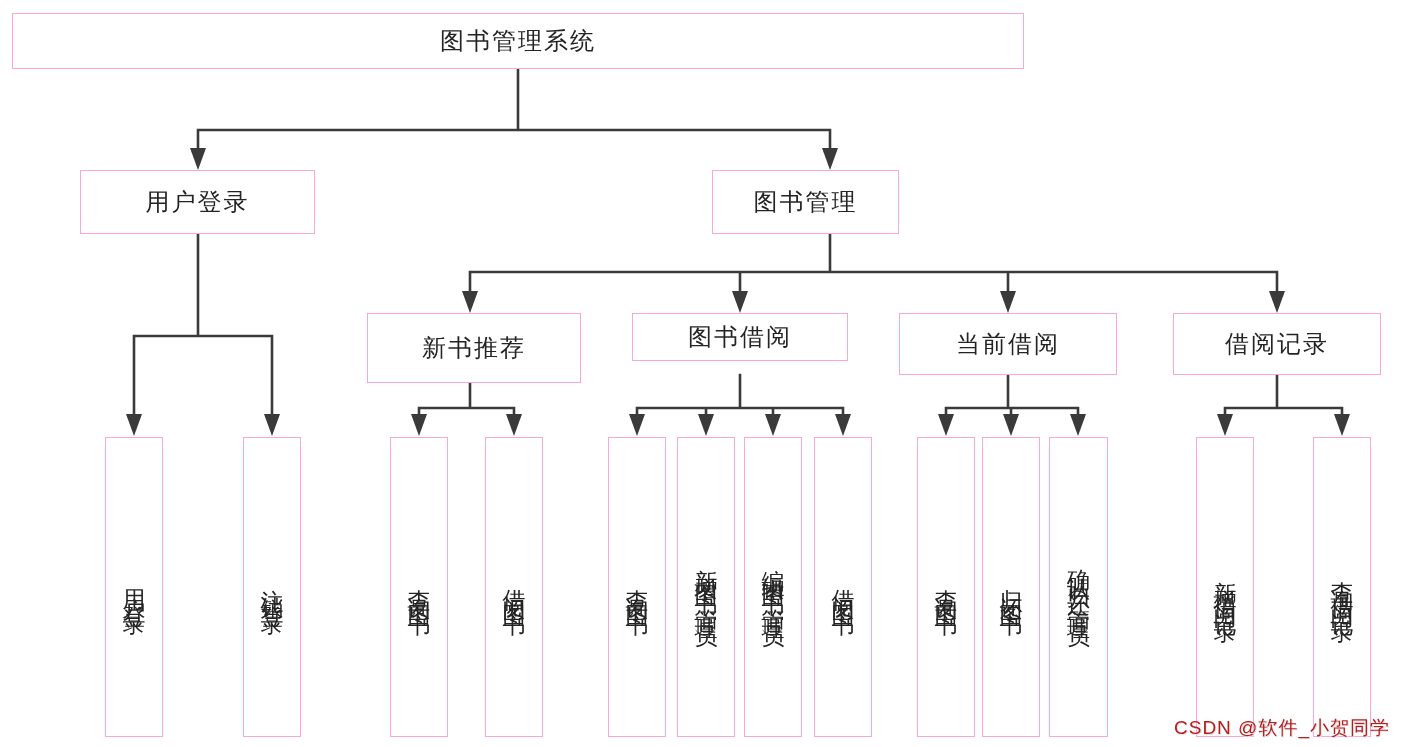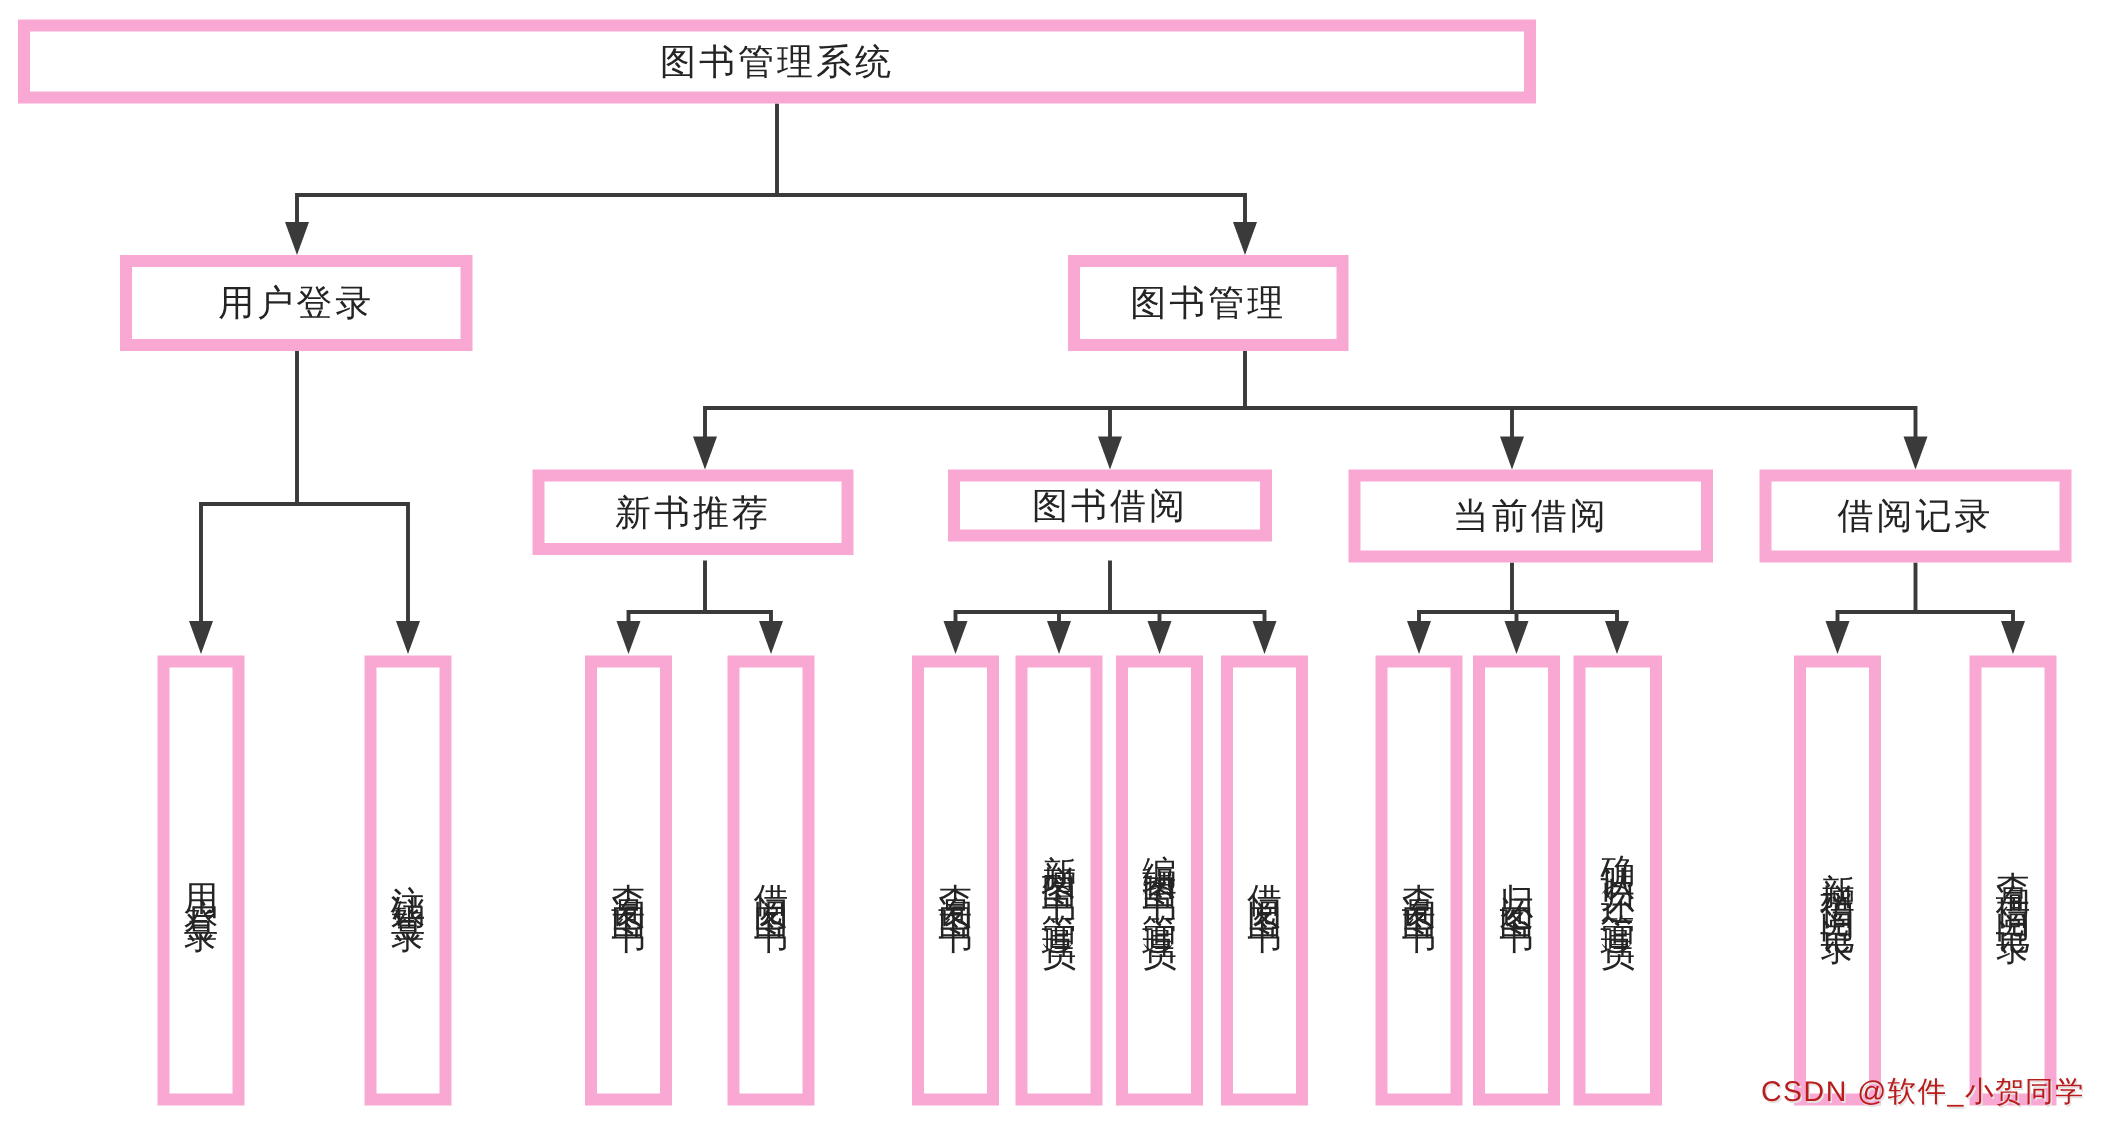--- a/index.html
+++ b/index.html
@@ -3,21 +3,21 @@
 <meta charset="utf-8">
 <style>
   html,body{margin:0;padding:0;background:#ffffff;}
   .stage{
     position:relative;width:1405px;height:747px;background:#ffffff;overflow:hidden;
     font-family:"Liberation Sans","DejaVu Sans",sans-serif;color:#242424;
   }
   .wires{position:absolute;left:0;top:0;z-index:1;}
   .box{
     position:absolute;box-sizing:border-box;background:#ffffff;
-    border:8px solid #f9a8d4;display:flex;align-items:center;justify-content:center;
+    border:1px solid #f9a8d4;display:flex;align-items:center;justify-content:center;
     z-index:2;color:#242424;
   }
   .h{font-size:24px;letter-spacing:2px;white-space:nowrap;}
   .v{
     writing-mode:vertical-rl;font-size:23px;letter-spacing:8px;line-height:1;
     text-align:center;
   }
   .watermark{
     position:absolute;left:1174px;top:715px;z-index:3;
     font-size:19px;letter-spacing:1px;color:#b91c1c;white-space:nowrap;
@@ -58,23 +58,23 @@
       <polygon points="1217,414 1233,414 1225,436"></polygon>
       <polygon points="1334,414 1350,414 1342,436"></polygon>
     </g>
   </svg>
 
   <div class="box h" style="left:12px;top:13px;width:1012px;height:56px">图书管理系统</div>
 
   <div class="box h" style="left:80px;top:170px;width:235px;height:64px">用户登录</div>
   <div class="box h" style="left:712px;top:170px;width:187px;height:64px">图书管理</div>
 
-  <div class="box h" style="left:355px;top:313px;width:214px;height:57px">新书推荐</div>
+  <div class="box h" style="left:367px;top:313px;width:214px;height:70px">新书推荐</div>
   <div class="box h" style="left:632px;top:313px;width:216px;height:48px">图书借阅</div>
-  <div class="box h" style="left:899px;top:313px;width:243px;height:62px">当前借阅</div>
+  <div class="box h" style="left:899px;top:313px;width:218px;height:62px">当前借阅</div>
   <div class="box h" style="left:1173px;top:313px;width:208px;height:62px">借阅记录</div>
 
   <div class="box v" style="left:105px;top:437px;width:58px;height:300px">用户登录</div>
   <div class="box v" style="left:243px;top:437px;width:58px;height:300px">注销登录</div>
 
   <div class="box v" style="left:390px;top:437px;width:58px;height:300px">查询图书</div>
   <div class="box v" style="left:485px;top:437px;width:58px;height:300px">借阅图书</div>
 
   <div class="box v" style="left:608px;top:437px;width:58px;height:300px">查询图书</div>
   <div class="box v" style="left:677px;top:437px;width:58px;height:300px">新增图书（管理员）</div>

